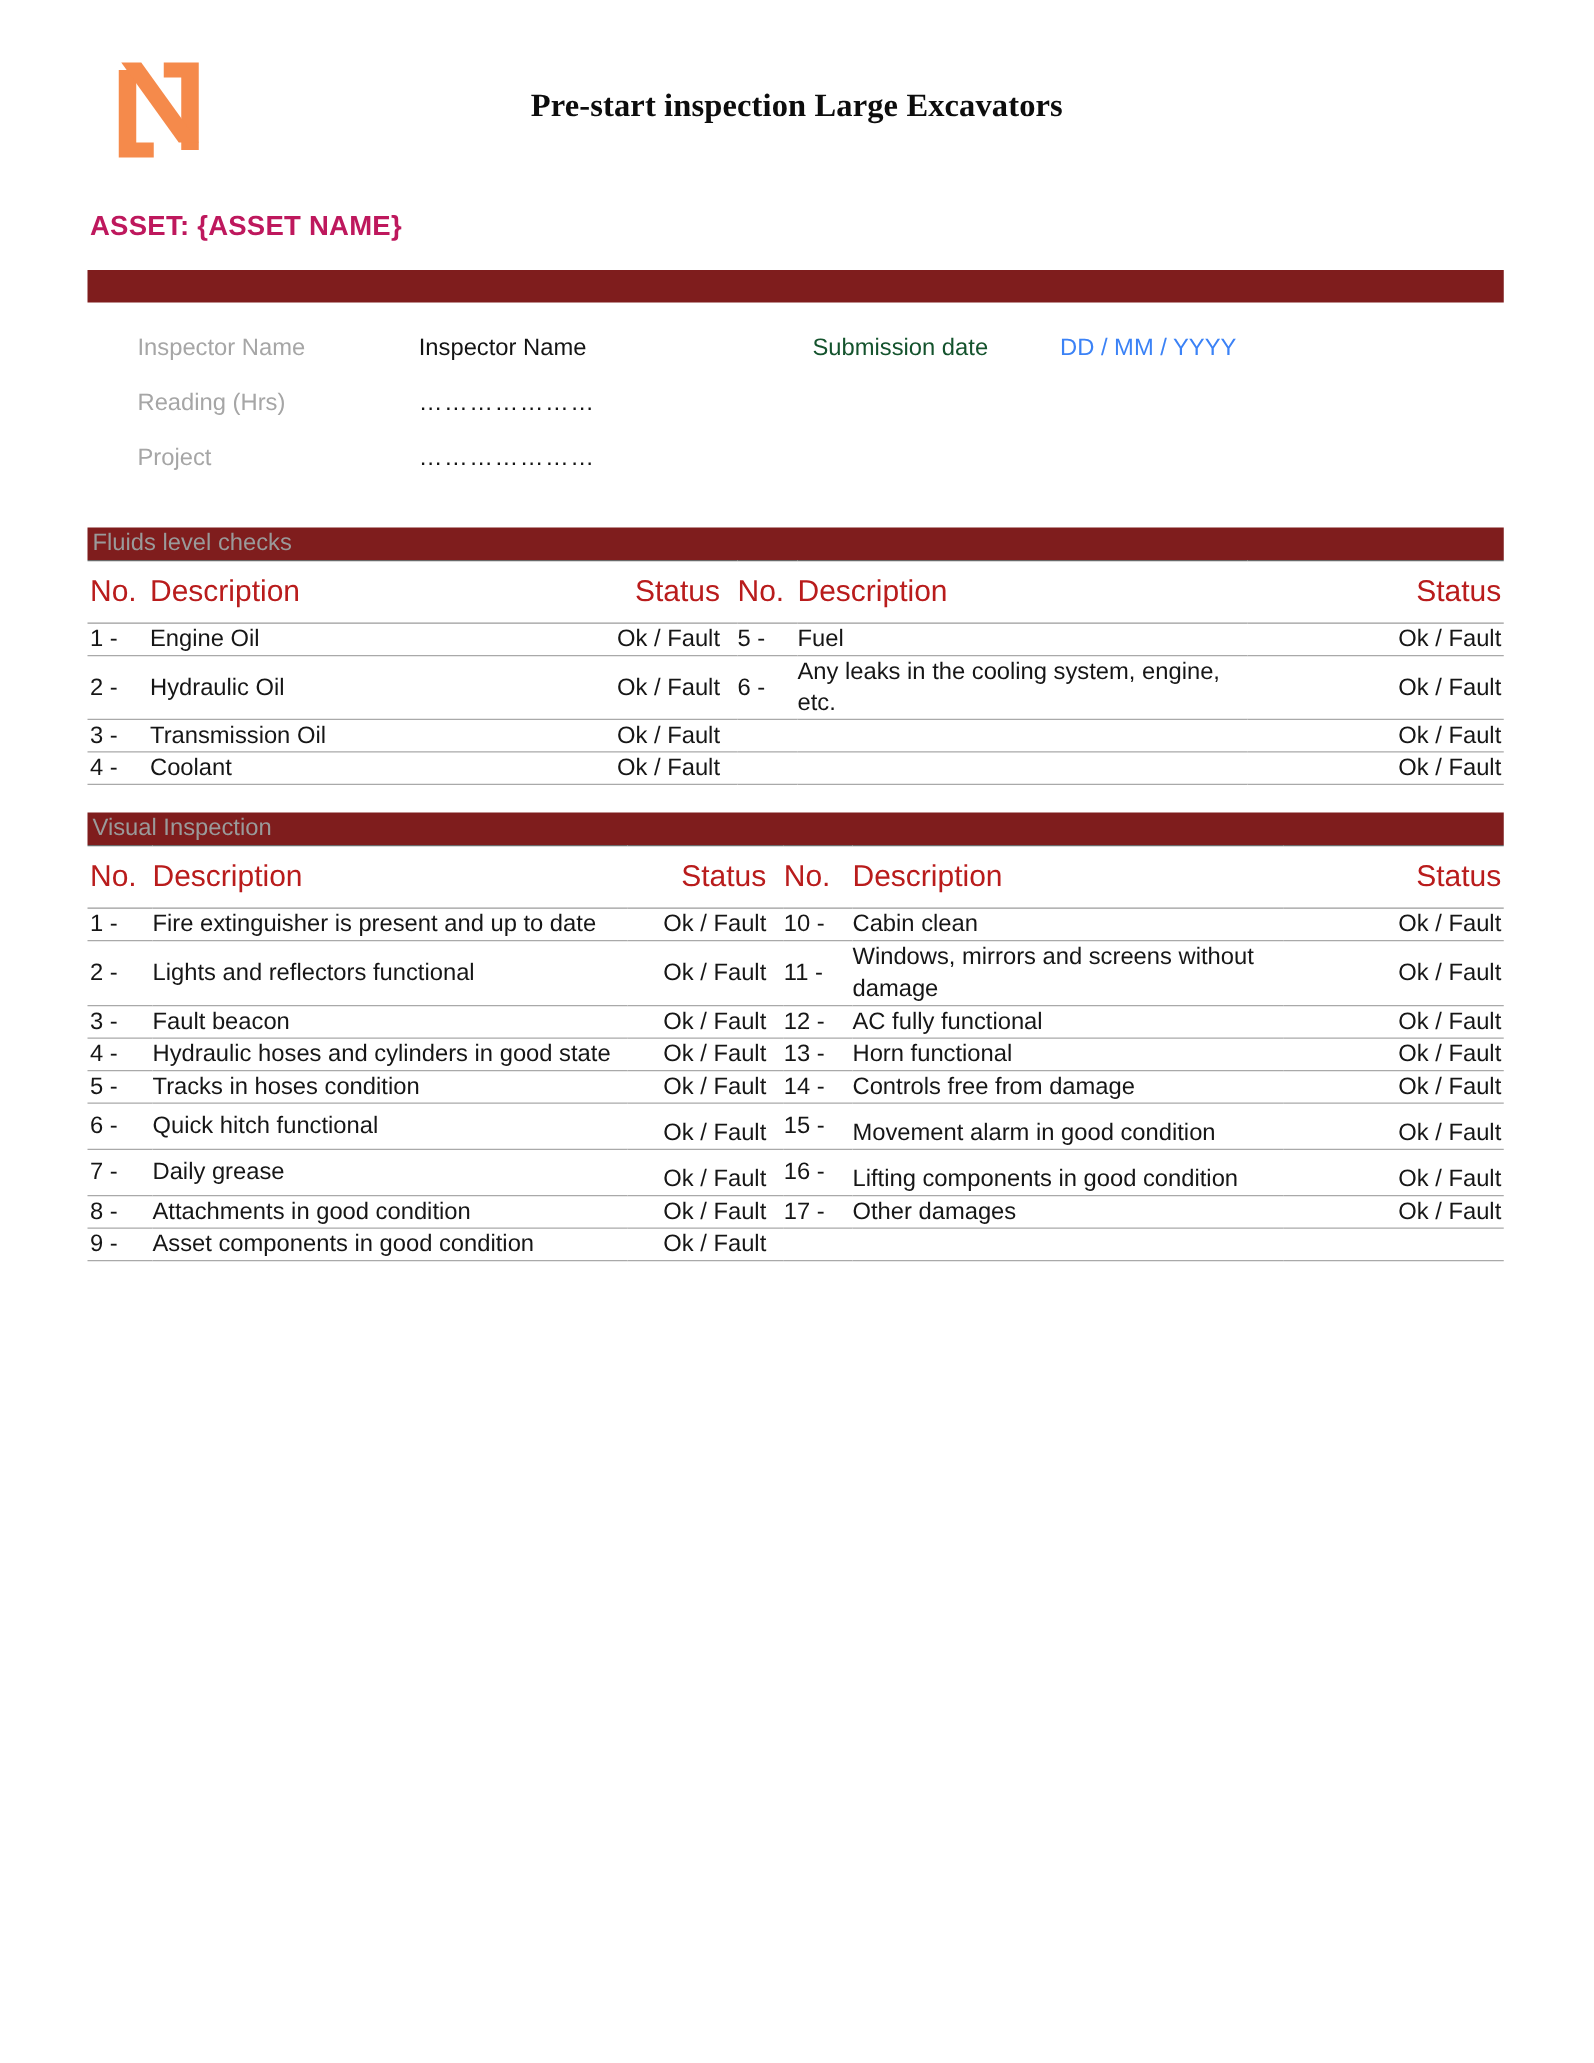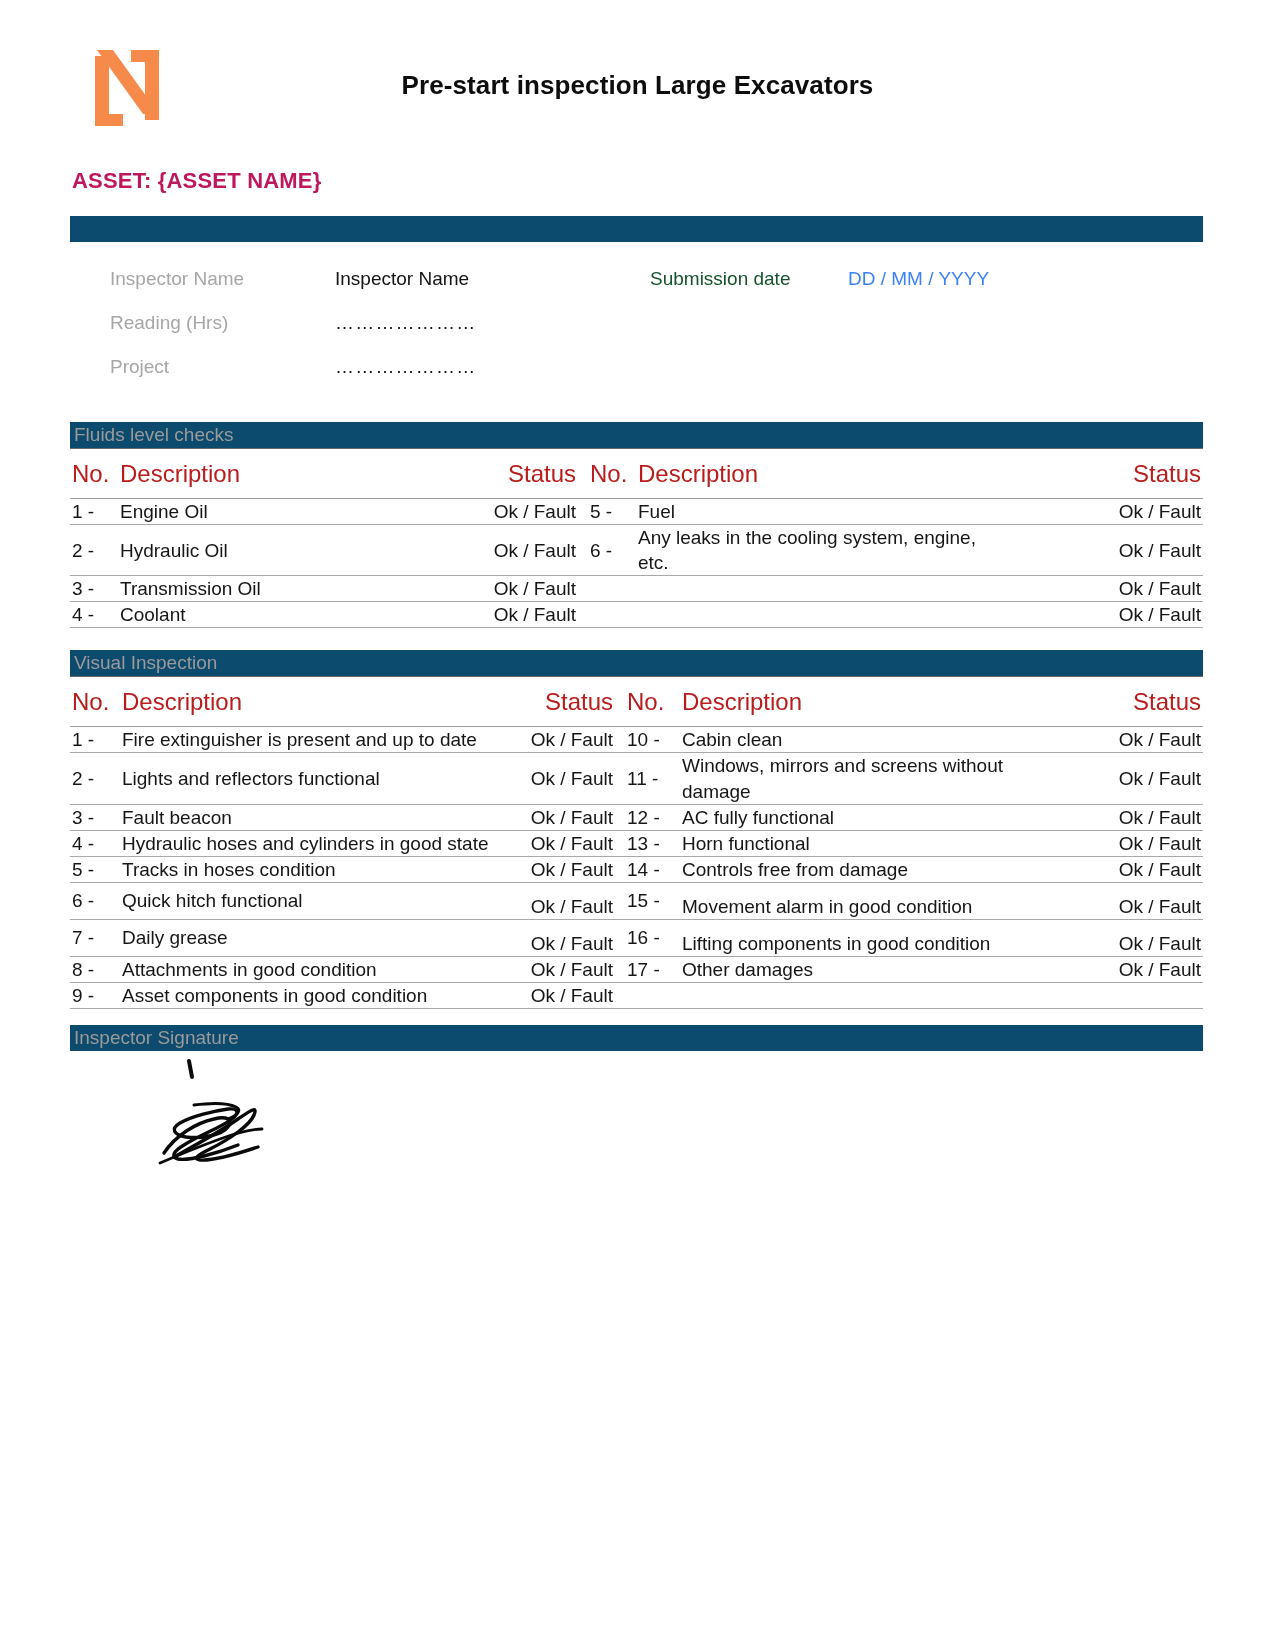--- a/index.html
+++ b/index.html
@@ -14,33 +14,34 @@
   .page { position:relative; width:1275px; height:1650px; padding:0; }
 
   
   .header { position:relative; height:140px; }
   .logo { position:absolute; left:93px; top:48px; width:68px; height:80px; }
   .doc-title {
     position:absolute; left:0; right:0; top:70px;
     text-align:center;
     font-size:26px; font-weight:bold; letter-spacing:.1px;
     color:#0d0d0d;
+    font-family:Liberation Serif, serif;
   }
 
   
   .asset-line {
     margin:28px 0 0 72px;
     font-size:22px; font-weight:bold; color:#be185d;
     letter-spacing:.2px;
   }
 
   
   .band {
     margin:0 72px 0 70px;
-    background:#0c4a6e;
+    background:#7f1d1d;
     height:26px;
   }
   .band.labeled {
     font-size:19px; color:#9a9a9a; font-weight:400;
     line-height:26px; padding-left:4px;
   }
 
   
   .meta { margin:26px 0 0 0; padding:0 72px 0 110px; }
   .meta-row { display:flex; align-items:baseline; height:44px; }
@@ -295,28 +296,14 @@
         <td class="c-stat" style="text-align:right;padding-right:14px;">Ok / Fault</td>
         <td class="c-no2"></td>
         <td class="c-desc2"></td>
         <td class="c-stat2"></td>
       </tr>
     </tbody>
       </table>
   </div>
 
 
-  <div style="margin-top:16px;">
-    <div class="band labeled">Inspector Signature</div>
-    <div class="sig-wrap">
-      <svg width="170" height="120" viewBox="0 0 170 120" aria-hidden="true">
-        <g fill="none" stroke="#0a0a0a" stroke-linecap="round" stroke-linejoin="round">
-          <path d="M49 4 L52 20" stroke-width="4"></path>
-          <path d="M24 96 C36 78, 56 66, 74 62 C86 59, 94 62, 88 70 C82 78, 62 82, 46 80 C34 78, 30 72, 40 66 C52 59, 74 54, 88 52 C98 51, 100 56, 92 62 C82 70, 60 78, 44 88 C34 94, 30 100, 38 102 C50 104, 78 96, 98 88" stroke-width="3.4"></path>
-          <path d="M34 100 C52 90, 78 76, 98 62 C110 54, 118 48, 114 58 C110 68, 90 82, 70 92 C58 98, 52 102, 60 103 C72 104, 100 96, 118 90" stroke-width="3.4"></path>
-          <path d="M54 48 C70 46, 88 46, 96 50 C102 53, 98 58, 88 62" stroke-width="3"></path>
-          <path d="M20 106 C34 100, 58 90, 80 82 C96 76, 110 72, 122 72" stroke-width="2.8"></path>
-        </g>
-      </svg>
-    </div>
-  </div>
 
 </div>
 
 </body></html>

